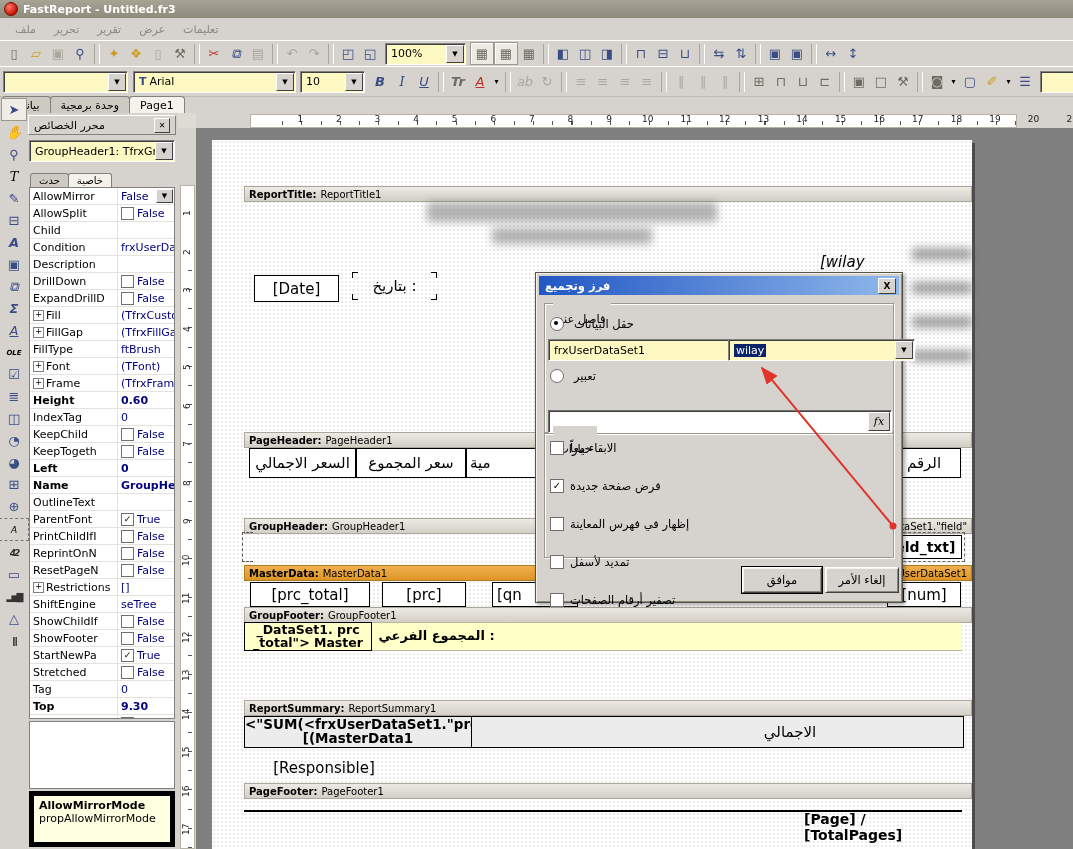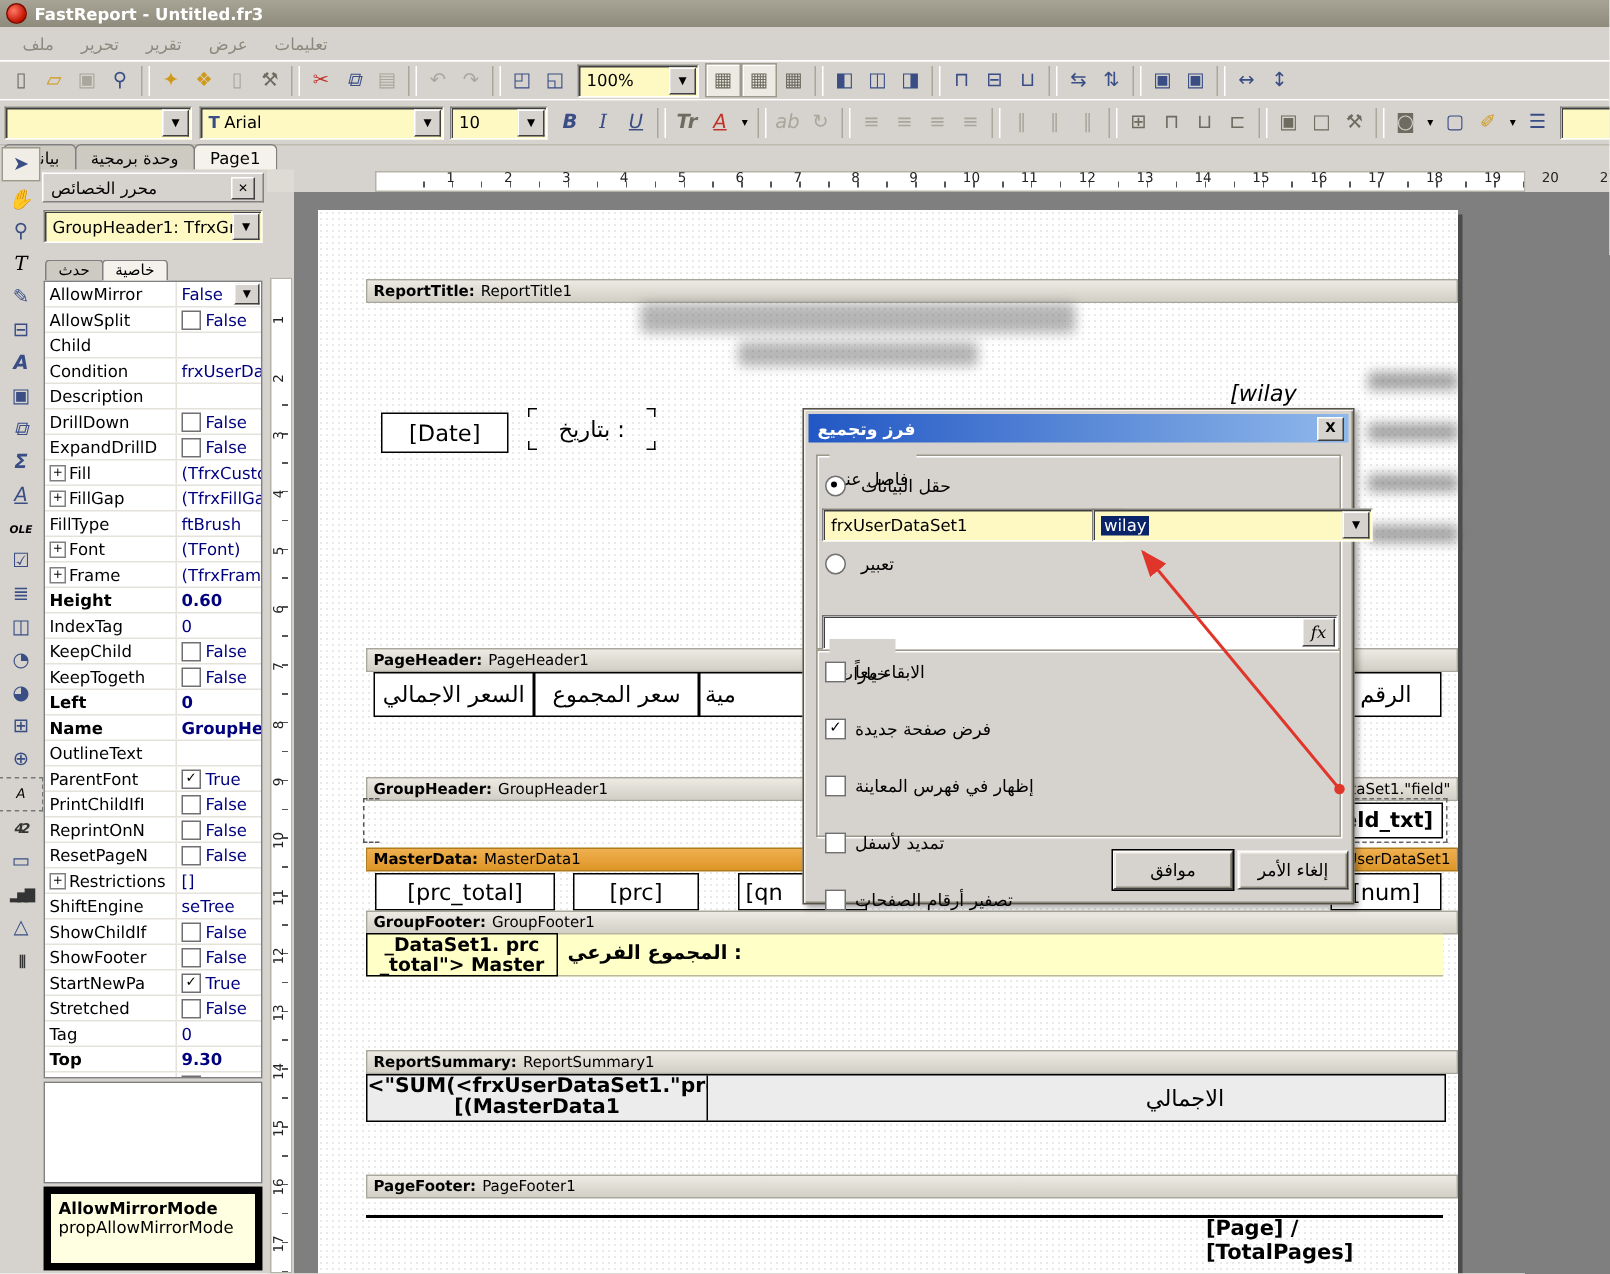--- a/index.html
+++ b/index.html
@@ -1003,20 +1003,23 @@
       </div>
       <div class="rsband">
         <div class="rstext">
           <div>&lt;"SUM(&lt;frxUserDataSet1."prc_total]</div>
           <div>[(MasterData1</div>
         </div>
         <div class="rslabel">
             <span>الاجمالي</span>
           </div>
       </div>
+      <div class="tobj corners" style="left:42px;top:613px;width:140px;height:29px;background:transparent;">
+          <span>[Responsible]</span>
+        </div>
 
       <div class="bhdr" style="top:643px;">
         <b>PageFooter:</b>
         <span>PageFooter1</span>
       </div>
       <div class="pfline"></div>
       <div class="tobj corners" style="left:592px;top:674px;width:146px;height:26px;background:transparent;font-weight:bold;font-size:14px;">
           <span>[Page] / [TotalPages]</span>
         </div>
 

